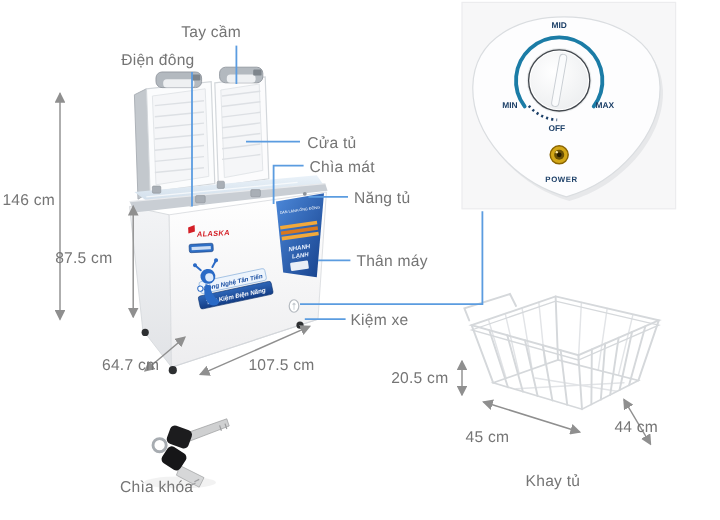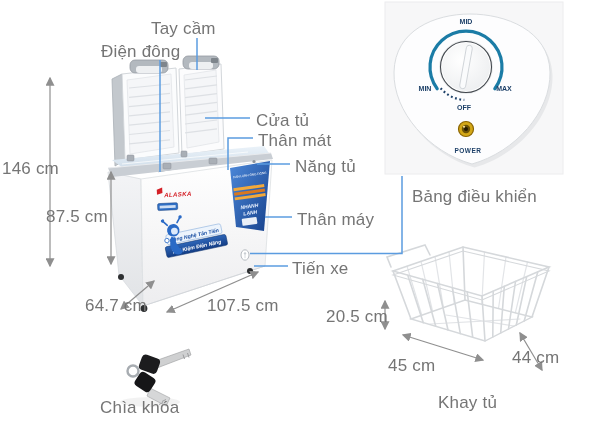--- a/index.html
+++ b/index.html
@@ -1,20 +1,20 @@
 <!DOCTYPE html>
 <html><head>
 <meta charset="utf-8">
 <style>
   html,body{margin:0;padding:0;background:#fff}
   .stage{position:relative;width:600px;height:433px;background:#ffffff;
          font-family:"Liberation Sans",sans-serif;overflow:hidden}
   .stage svg{position:absolute;left:0;top:0}
-  .lbl{position:absolute;font-size:17px;color:#757575;white-space:nowrap;letter-spacing:.2px}
-  .lbl.c{text-align:right}
+  .lbl{position:absolute;font-size:13px;color:#757575;white-space:nowrap;letter-spacing:.2px}
+  .lbl.c{text-align:left}
   .dlbl{position:absolute;font-size:7px;font-weight:700;color:#1d4068;
         text-align:center;white-space:nowrap;font-family:"Liberation Sans",sans-serif}
   .plbl{font-size:6.5px;letter-spacing:.5px}
 </style>
 </head>
 <body>
 
 <div class="stage">
 
 <svg width="600" height="433" viewBox="0 0 600 433">
@@ -219,31 +219,30 @@
     <path d="M167,312 L258,272" marker-start="url(#arr)" marker-end="url(#arr)"></path>
     <path d="M385,301 L385,329" marker-start="url(#arr)" marker-end="url(#arr)"></path>
     <path d="M403,335 L483,360" marker-start="url(#arr)" marker-end="url(#arr)"></path>
     <path d="M520,333 L542,370" marker-start="url(#arr)" marker-end="url(#arr)"></path>
   </g>
 </svg>
 
 <div class="lbl" style="left:151px;top:19px">Tay cầm</div>
 <div class="lbl" style="left:101px;top:42px">Điện đông</div>
 <div class="lbl" style="left:256px;top:111px">Cửa tủ</div>
-<div class="lbl" style="left:258px;top:131px">Thân mát</div>
+<div class="lbl" style="left:258px;top:131px">Chìa mát</div>
 <div class="lbl" style="left:295px;top:157px">Năng tủ</div>
 <div class="lbl" style="left:297px;top:210px">Thân máy</div>
-<div class="lbl" style="left:292px;top:259px">Tiến xe</div>
+<div class="lbl" style="left:292px;top:259px">Kiệm xe</div>
 
 <div class="lbl c" style="left:2px;top:159px;width:44px">146 cm</div>
 <div class="lbl" style="left:46px;top:207px">87.5 cm</div>
 <div class="lbl" style="left:85px;top:296px">64.7 cm</div>
 <div class="lbl" style="left:207px;top:296px">107.5 cm</div>
 
-<div class="lbl" style="left:412px;top:187px">Bảng điều khiển</div>
 <div class="lbl" style="left:326px;top:307px">20.5 cm</div>
 <div class="lbl" style="left:388px;top:356px">45 cm</div>
 <div class="lbl" style="left:512px;top:348px">44 cm</div>
 <div class="lbl" style="left:438px;top:393px">Khay tủ</div>
 <div class="lbl" style="left:100px;top:398px">Chìa khóa</div>
 
 <div class="dlbl" style="left:451px;top:18px;width:30px">MID</div>
 <div class="dlbl" style="left:412px;top:85px;width:26px">MIN</div>
 <div class="dlbl" style="left:489px;top:85px;width:30px">MAX</div>
 <div class="dlbl" style="left:450px;top:104px;width:28px">OFF</div>

